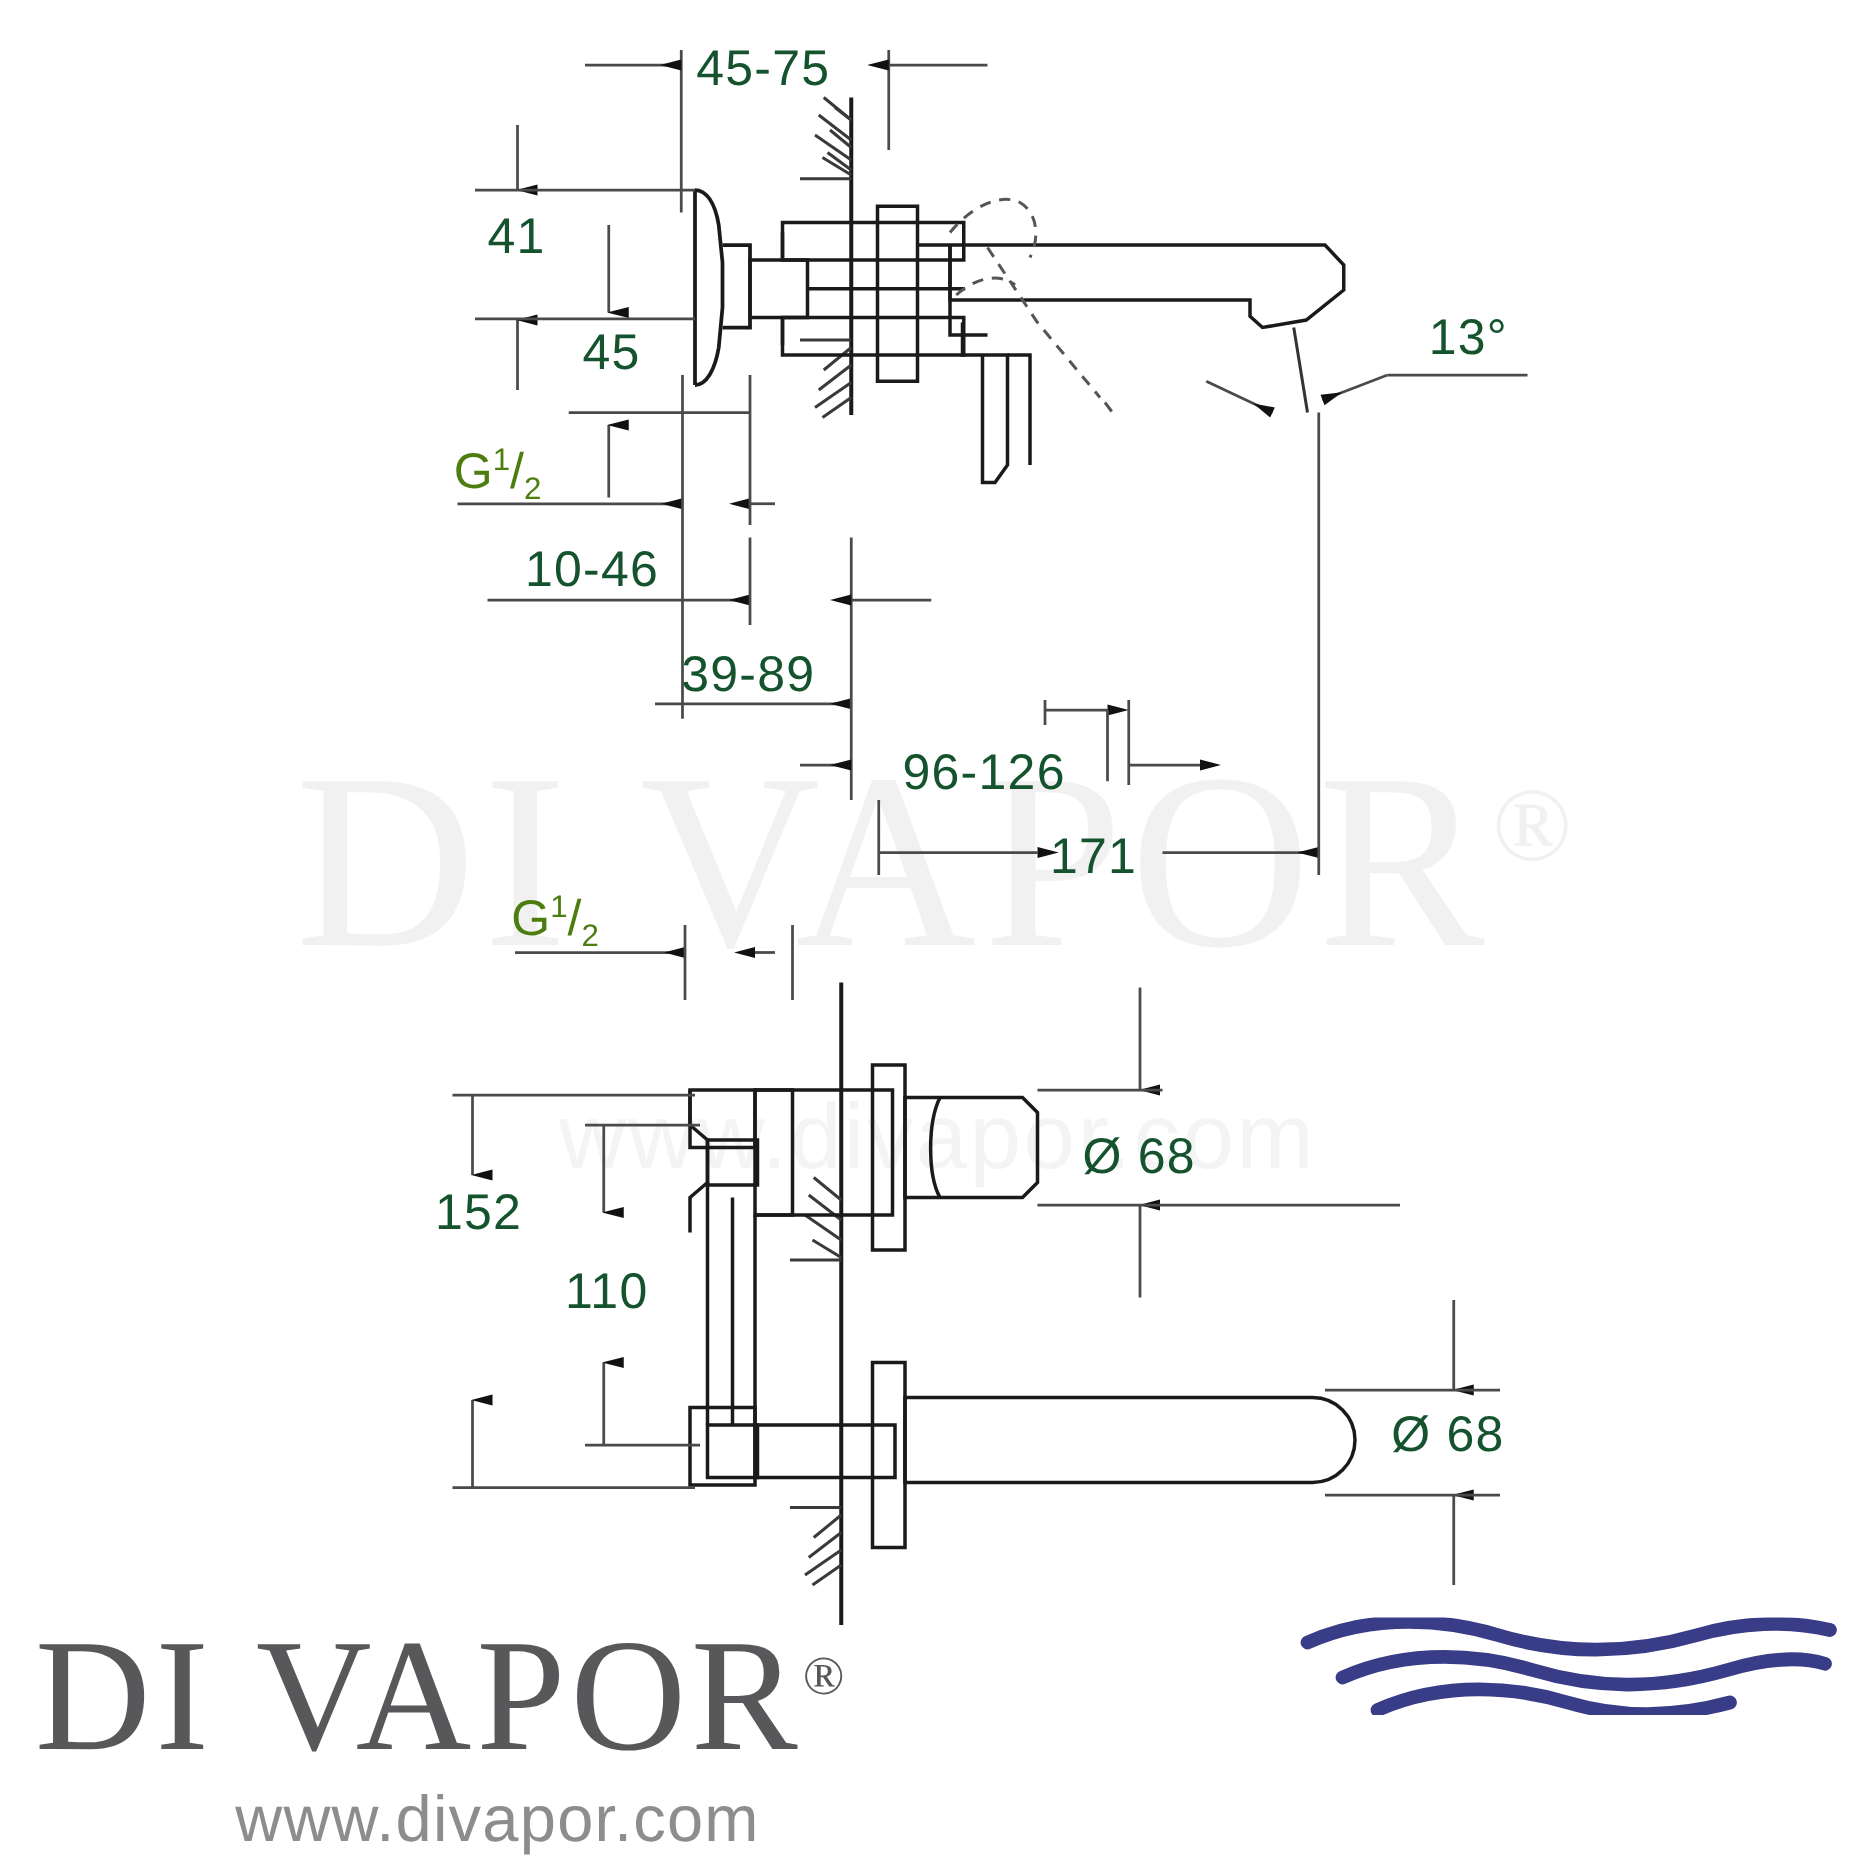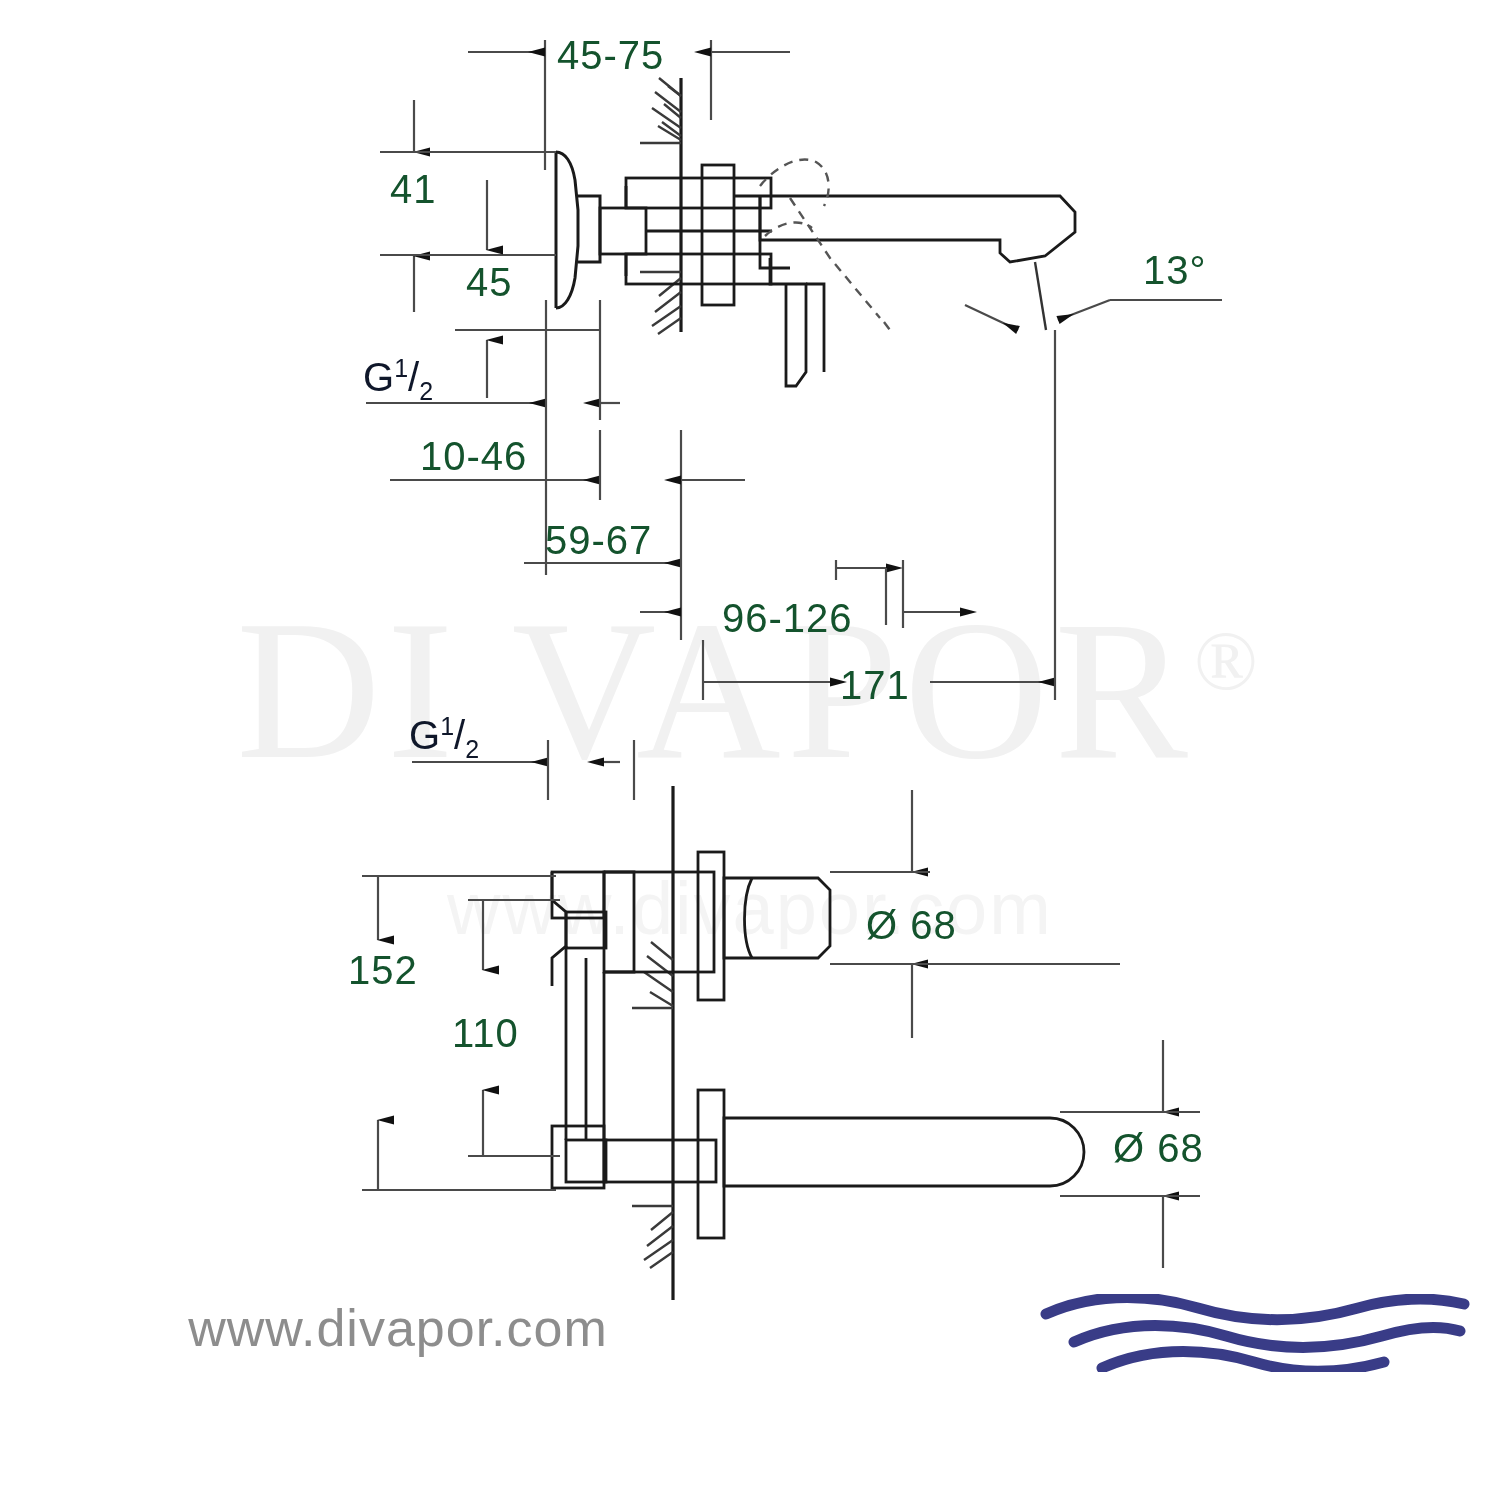--- a/index.html
+++ b/index.html
@@ -26,21 +26,21 @@
   
   #draw{position:absolute;left:0;top:0;width:1500px;height:1500px;}
 
   
   .dim{
     position:absolute;font-family:"Liberation Sans", sans-serif;
     font-size:40px;font-weight:400;color:#14532d;white-space:nowrap;
     letter-spacing:1px;
   }
   .gfrac{position:absolute;font-family:"Liberation Sans", sans-serif;
-    font-size:40px;color:#0f172a;white-space:nowrap;}
+    font-size:40px;color:#4d7c0f;white-space:nowrap;}
   .gfrac sup{font-size:25px;vertical-align:super;line-height:0;}
   .gfrac sub{font-size:25px;vertical-align:sub;line-height:0;}
   .gfrac .sl{font-size:40px;}
 
   
   .logo-divapor{
     position:absolute;left:28px;top:1292px;width:740px;height:190px;
   }
   .logo-divapor .word{
     font-family:"Liberation Serif", serif;font-size:128px;line-height:1;
@@ -269,41 +269,42 @@
   <div class="dim" style="left:390px;top:167px;">41</div>
 
   <div class="dim" style="left:466px;top:260px;">45</div>
 
   <div class="gfrac" style="left:363px;top:355px;">
     <span>G</span><sup>1</sup><span class="sl">/</span><sub>2</sub>
   </div>
 
   <div class="dim" style="left:420px;top:434px;">10-46</div>
 
-  <div class="dim" style="left:545px;top:518px;">59-67</div>
+  <div class="dim" style="left:545px;top:518px;">39-89</div>
 
   <div class="dim" style="left:722px;top:596px;">96-126</div>
 
   <div class="dim" style="left:840px;top:663px;">171</div>
 
   <div class="dim" style="left:1143px;top:248px;">13°</div>
 
   <div class="gfrac" style="left:409px;top:713px;">
     <span>G</span><sup>1</sup><span class="sl">/</span><sub>2</sub>
   </div>
 
   <div class="dim" style="left:348px;top:948px;">152</div>
 
   <div class="dim" style="left:452px;top:1011px;">110</div>
 
   <div class="dim" style="left:866px;top:903px;">Ø 68</div>
 
   <div class="dim" style="left:1113px;top:1126px;">Ø 68</div>
 
   <div class="logo-divapor">
+    <span class="word"><span>DI VAPOR</span><span class="reg">®</span></span>
     <span class="url">www.divapor.com</span>
   </div>
 
   <div class="logo-grohe">
     <svg width="430" height="78" viewBox="0 0 430 78" style="display:block;margin-top:2px;">
       <path d="M6,20 C60,-4 118,2 158,14 C208,29 262,30 318,14 C352,4 390,2 424,10" fill="none" stroke="#393c87" stroke-width="11" stroke-linecap="round"></path>
       <path d="M34,48 C88,24 146,30 186,42 C236,57 286,58 342,42 C372,33 400,31 420,37" fill="none" stroke="#393c87" stroke-width="11" stroke-linecap="round"></path>
       <path d="M62,74 C116,50 174,56 214,68 C258,81 300,80 344,68" fill="none" stroke="#393c87" stroke-width="11" stroke-linecap="round"></path>
     </svg>
   </div>

